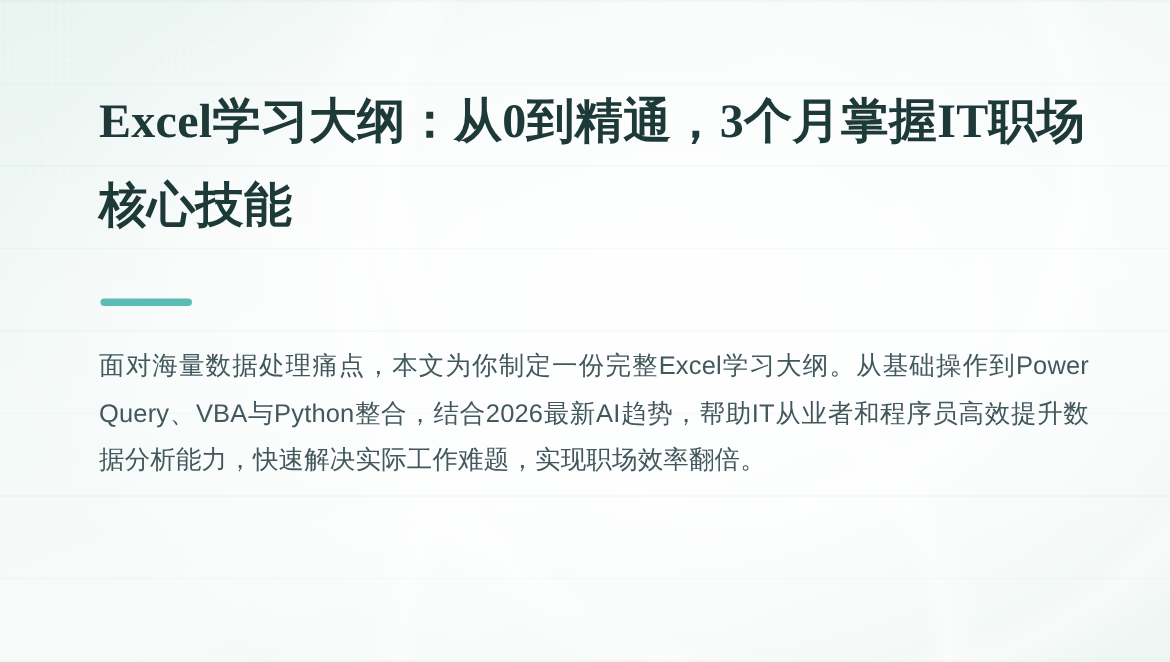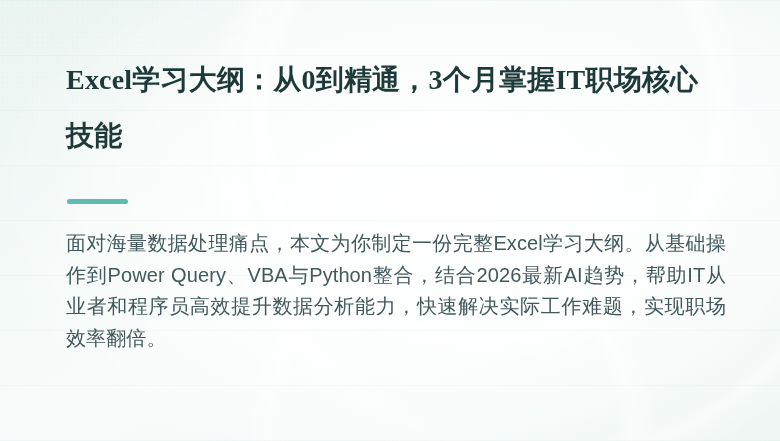--- a/index.html
+++ b/index.html
@@ -103,21 +103,21 @@
   }
 
   .title {
     position: absolute;
     top: 52px;
     left: 0;
     right: 0;
     margin: 0;
     font-family: "Liberation Serif", "DejaVu Serif", serif;
     font-weight: 700;
-    font-size: 28px;
+    font-size: 32px;
     line-height: 56px;
     letter-spacing: 0.2px;
     color: #1d3a39;
   }
 
   .divider {
     position: absolute;
     top: 199px;
     left: 1px;
     width: 61px;
@@ -126,21 +126,21 @@
     background: #5cbcb4;
   }
 
   .summary {
     position: absolute;
     top: 228px;
     left: 0;
     right: 0;
     margin: 0;
     font-family: "Liberation Sans", "DejaVu Sans", sans-serif;
-    font-size: 20px;
+    font-size: 17px;
     line-height: 31.5px;
     color: #42585c;
     letter-spacing: 0.1px;
     text-align: justify;
     text-justify: inter-ideograph;
   }
 </style>
 </head>
 <body>
 

